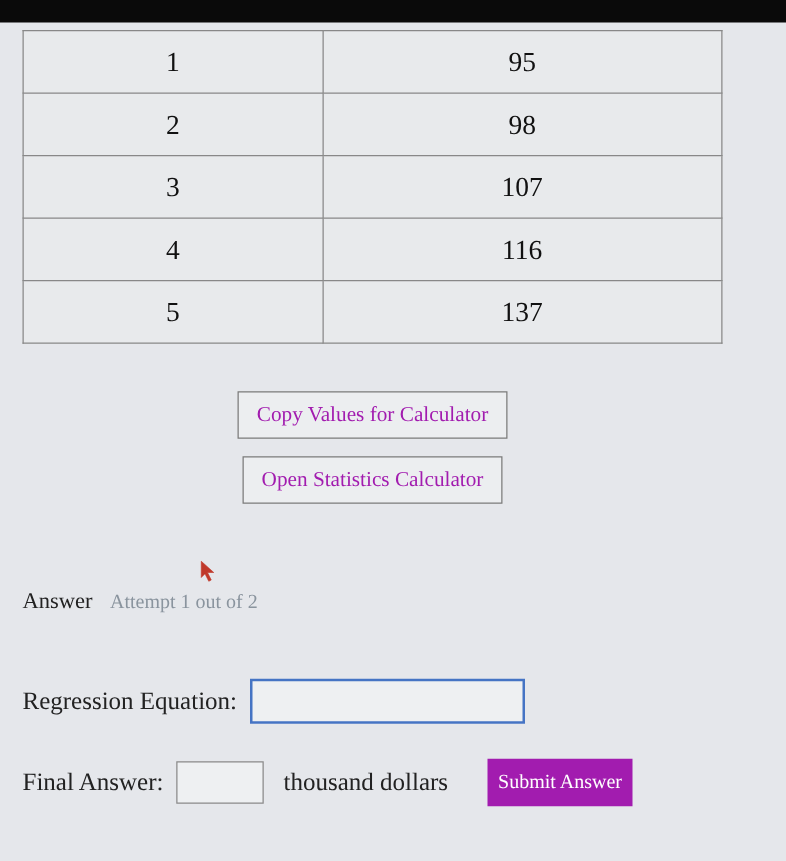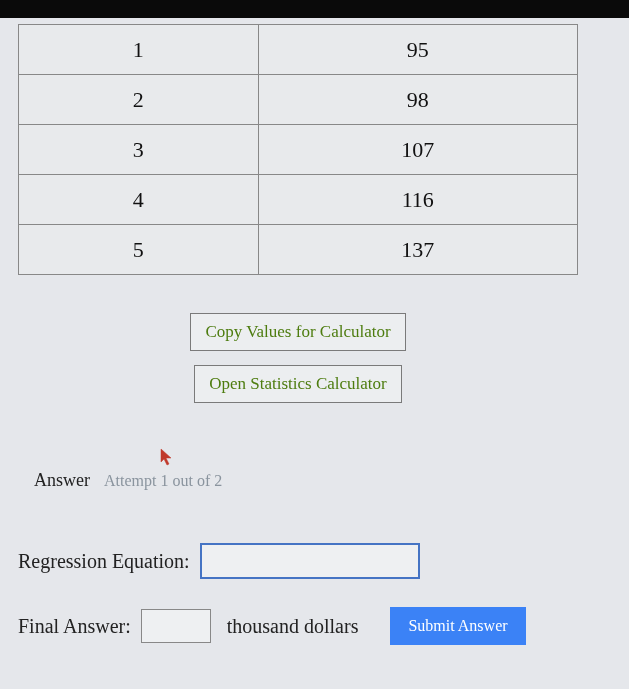--- a/index.html
+++ b/index.html
@@ -43,38 +43,37 @@
       align-items: center;
       gap: 14px;
       width: 560px;
     }
     .outline-btn {
       background: #eceef0;
       border: 1px solid #7a7a7a;
       padding: 8px 14px;
       font-family: Georgia, serif;
       font-size: 17px;
-      color: #4d7c0f;
+      color: #a21caf;
       cursor: pointer;
     }
     .cursor {
       position: absolute;
       left: 160px;
       top: 448px;
       pointer-events: none;
     }
     .answer-section {
       margin-top: 55px;
       padding: 12px 0 0 0;
     }
     .answer-header {
       font-size: 18px;
       color: #222;
       font-family: Georgia, serif;
-      margin-left: 16px;
     }
     .attempt {
       color: #8a949e;
       font-size: 16px;
       margin-left: 10px;
     }
     .row {
       display: flex;
       align-items: center;
       gap: 10px;
@@ -105,24 +104,24 @@
       font-family: Georgia, serif;
     }
     .units {
       font-size: 20px;
       font-family: Georgia, serif;
       color: #222;
       margin-left: 6px;
       margin-right: 22px;
     }
     .submit-btn {
-      background: #3b82f6;
+      background: #a21caf;
       color: #fff;
       border: none;
-      padding: 10px 18px;
+      padding: 10px 8px;
       font-family: Georgia, serif;
       font-size: 16px;
       cursor: pointer;
       text-align: center;
     }
   </style>
 </head>
 <body>
 
 <div class="topbar"></div>

